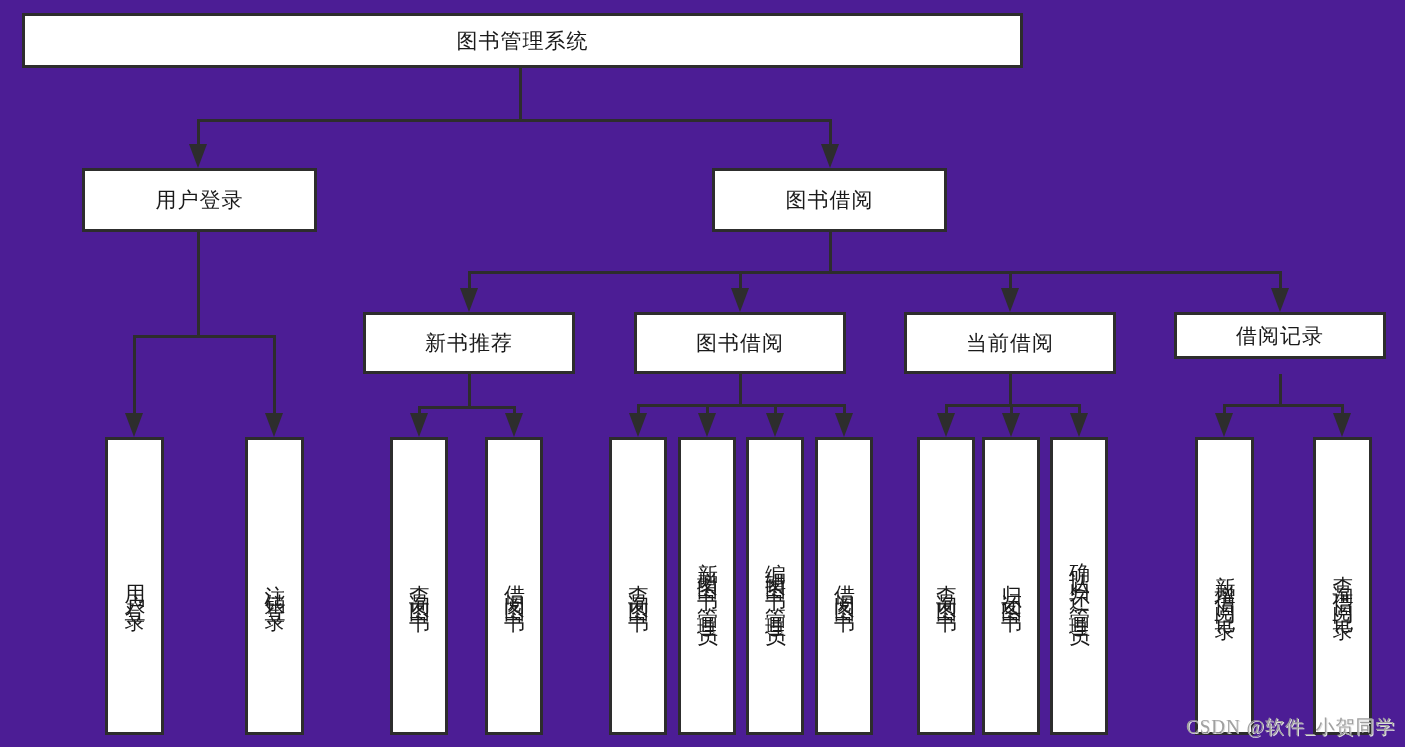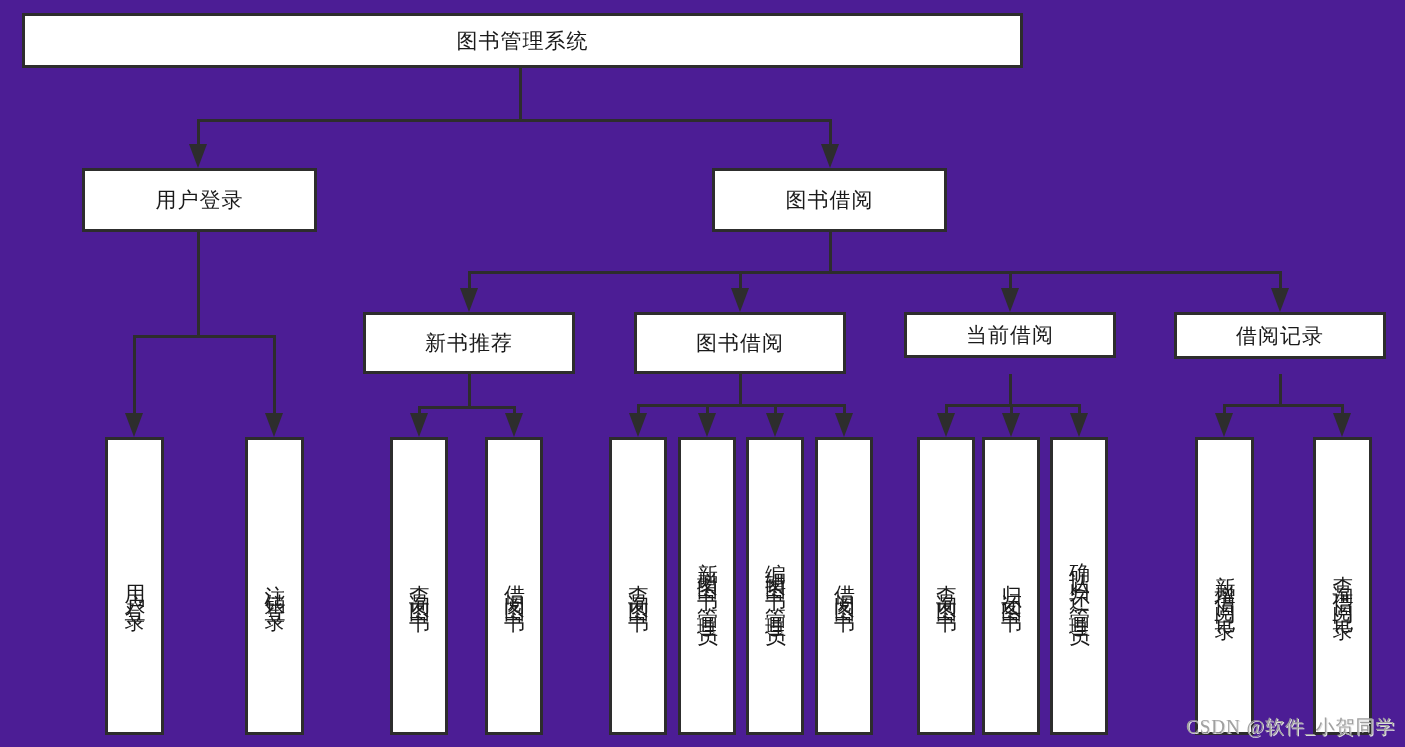--- a/index.html
+++ b/index.html
@@ -104,21 +104,21 @@
   <div class="box" style="left:712px;top:168px;width:235px;height:64px;">
     <span>图书借阅</span>
   </div>
 
   <div class="box" style="left:363px;top:312px;width:212px;height:62px;">
     <span>新书推荐</span>
   </div>
   <div class="box" style="left:634px;top:312px;width:212px;height:62px;">
     <span>图书借阅</span>
   </div>
-  <div class="box" style="left:904px;top:312px;width:212px;height:46px;">
+  <div class="box" style="left:904px;top:312px;width:212px;height:62px;">
     <span>当前借阅</span>
   </div>
   <div class="box" style="left:1174px;top:312px;width:212px;height:47px;">
     <span>借阅记录</span>
   </div>
 
   <div class="box leaf" style="left:105px;top:437px;width:59px;height:298px;">
     <span>用户登录</span>
   </div>
   <div class="box leaf" style="left:245px;top:437px;width:59px;height:298px;">

